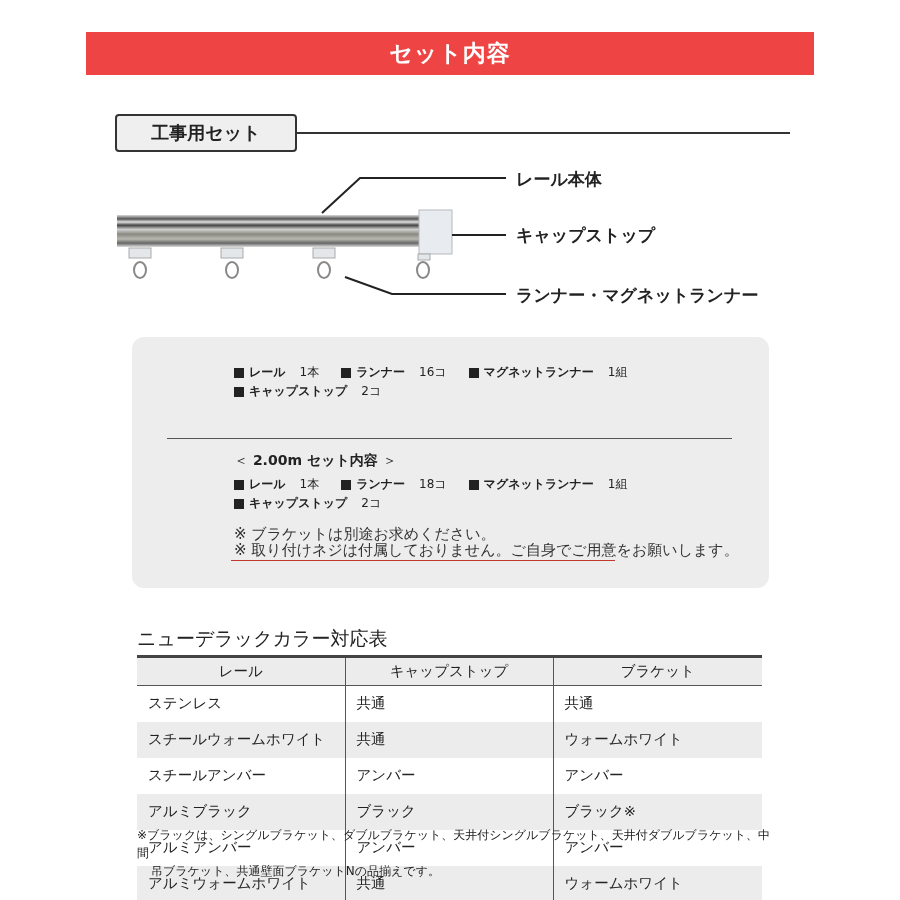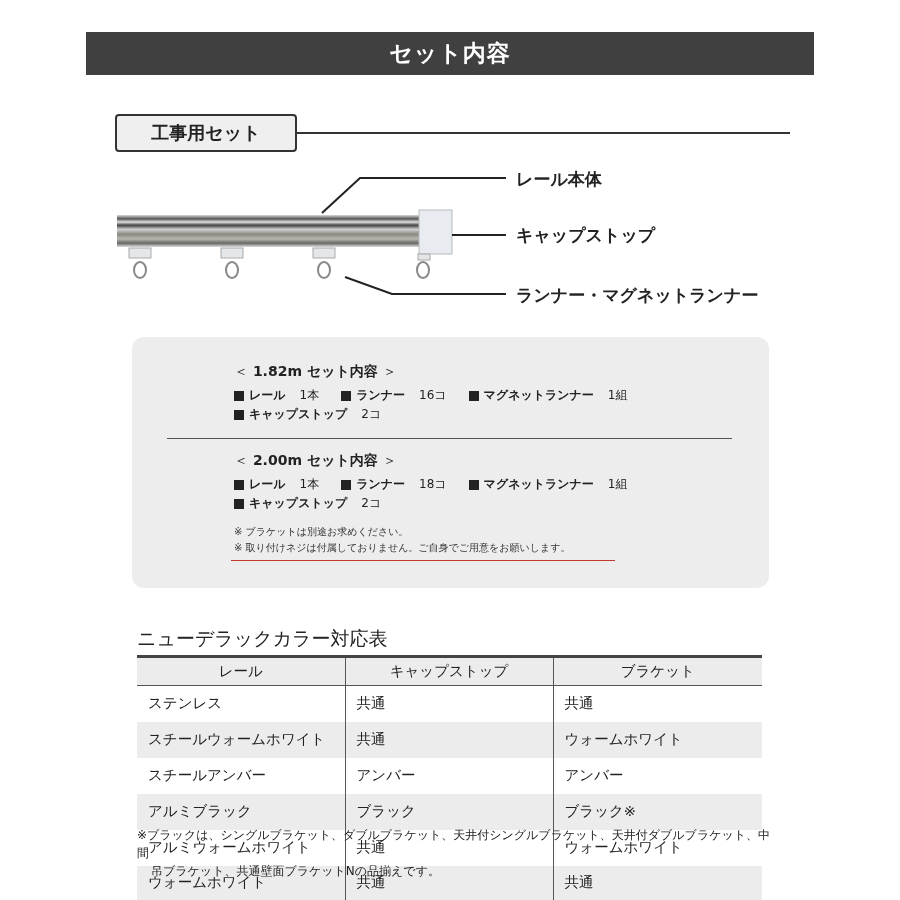--- a/index.html
+++ b/index.html
@@ -1,21 +1,21 @@
 <!DOCTYPE html>
 <html><head>
   <meta charset="utf-8">
   <style>
     * { box-sizing: border-box; margin: 0; padding: 0; }
     html, body { width: 900px; height: 900px; background: #ffffff; overflow: hidden; }
     body { position: relative; font-family: "DejaVu Sans", sans-serif; color: #1a1a1a; }
 
     .header-bar {
       position: absolute; left: 86px; top: 32px; width: 728px; height: 43px;
-      background: #404040; display: flex; align-items: center; justify-content: center;
+      background: #ef4444; display: flex; align-items: center; justify-content: center;
     }
     .header-bar .title { color: #ffffff; font-size: 23px; font-weight: bold; letter-spacing: 1px; }
 
     .section-pill {
       position: absolute; left: 115px; top: 114px; width: 182px; height: 38px;
       border: 2px solid #333; border-radius: 4px; background: #efefef;
       display: flex; align-items: center; justify-content: center;
       font-size: 18px; font-weight: bold; color: #222;
     }
     .section-line { position: absolute; left: 297px; top: 132px; width: 493px; height: 2px; background: #333; }
@@ -30,21 +30,21 @@
     }
     .set-block { position: absolute; left: 102px; }
     .set-title { font-size: 14px; font-weight: bold; color: #222; margin-bottom: 5px; }
     .set-title .lt, .set-title .gt { font-weight: normal; }
     .item-row { font-size: 12px; color: #222; height: 19px; display: flex; align-items: center; }
     .item { display: inline-flex; align-items: center; margin-right: 22px; }
     .item .sq { display: inline-block; width: 10px; height: 10px; background: #222; margin-right: 5px; }
     .item .name { font-weight: bold; margin-right: 14px; }
     .item .qty { font-weight: normal; }
     .box-divider { position: absolute; left: 35px; top: 101px; width: 565px; height: 1px; background: #555; }
-    .notes { position: absolute; left: 102px; top: 188px; font-size: 10px; color: #333; }
+    .notes { position: absolute; left: 102px; top: 188px; font-size: 15px; color: #333; }
     .notes div { height: 16px; }
     .note-underline { position: absolute; left: 99px; top: 223px; width: 384px; height: 1px; background: #c0392b; }
 
     .table-title { position: absolute; left: 137px; top: 626px; font-size: 19px; color: #222; }
     table.color-table {
       position: absolute; left: 137px; top: 655px; width: 625px;
       border-collapse: collapse; font-size: 14.5px; color: #222;
     }
     table.color-table thead tr { border-top: 3px solid #444; border-bottom: 1px solid #555; background: #ececec; }
     table.color-table th { font-weight: normal; height: 29px; text-align: center; }
@@ -109,25 +109,20 @@
     <line x1="452" y1="75" x2="506" y2="75" stroke="#222" stroke-width="2"></line>
     <polyline points="345,117 392,134 506,134" fill="none" stroke="#222" stroke-width="2"></polyline>
   </svg>
   <span class="part-label" style="left:516px; top:8px;">レール本体</span>
   <span class="part-label" style="left:516px; top:64px;">キャップストップ</span>
   <span class="part-label" style="left:516px; top:124px;">ランナー・マグネットランナー</span>
 </div>
 
 <div class="contents-box">
   <div class="set-block" style="top:26px;">
-    <div class="set-title">
-      <span class="lt">＜</span>
-      <span>1.82m セット内容</span>
-      <span class="gt">＞</span>
-    </div>
     <div class="item-row">
       <span class="item">
           <span class="sq"></span>
           <span class="name">レール</span>
           <span class="qty">1本</span>
         </span>
       <span class="item">
           <span class="sq"></span>
           <span class="name">ランナー</span>
           <span class="qty">16コ</span>
@@ -218,20 +213,25 @@
       <td>スチールアンバー</td>
       <td>アンバー</td>
       <td>アンバー</td>
     </tr>
     <tr>
       <td>アルミブラック</td>
       <td>ブラック</td>
       <td>ブラック※</td>
     </tr>
     <tr>
+      <td>アルミアンバー</td>
+      <td>アンバー</td>
+      <td>アンバー</td>
+    </tr>
+    <tr>
       <td>アルミウォームホワイト</td>
       <td>共通</td>
       <td>ウォームホワイト</td>
     </tr>
     <tr>
       <td>ウォームホワイト</td>
       <td>共通</td>
       <td>共通</td>
     </tr>
   </tbody>

